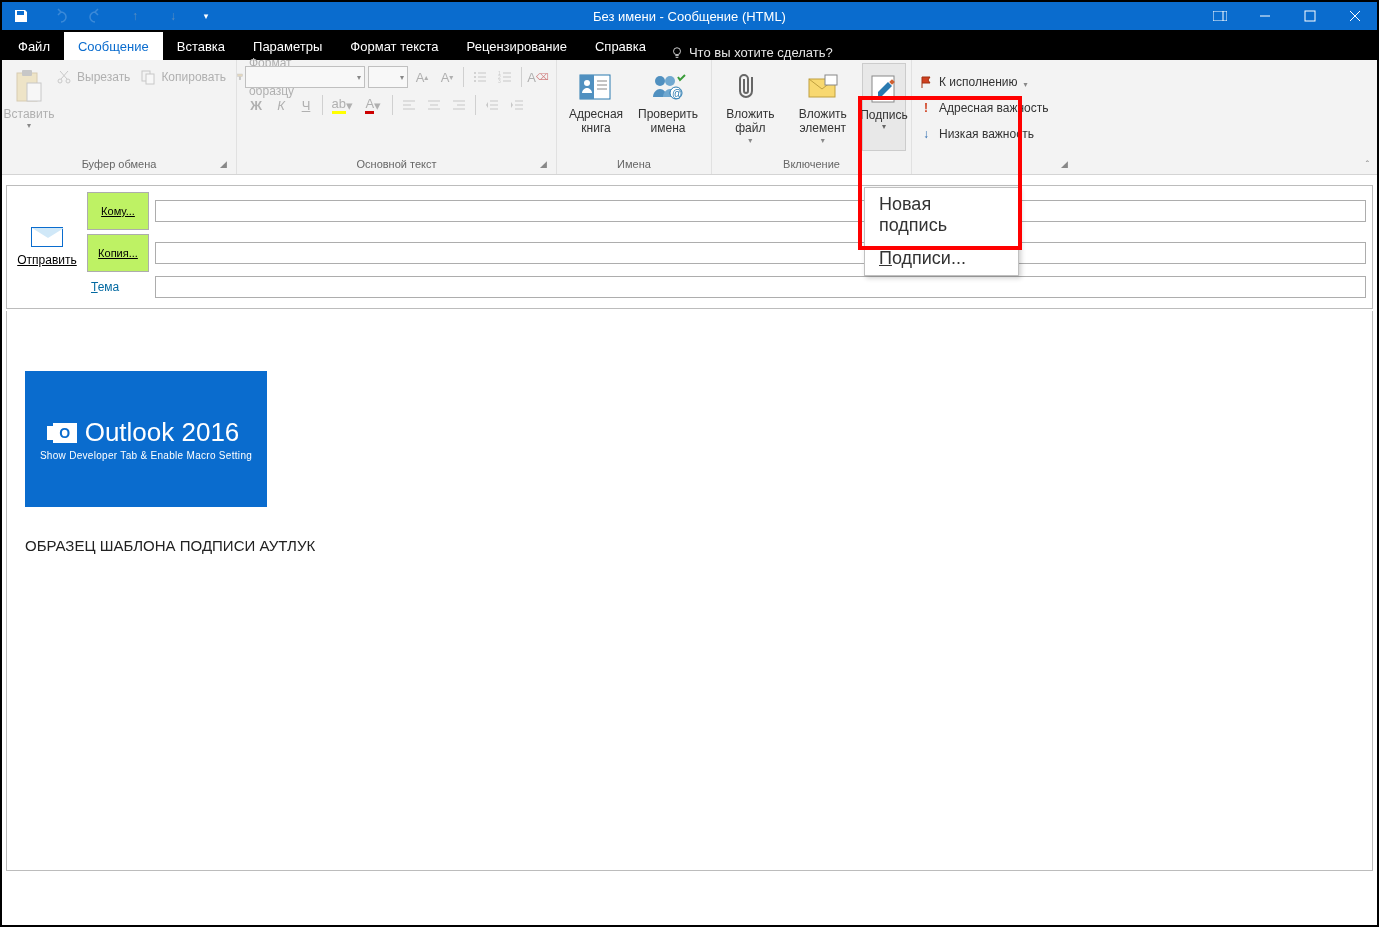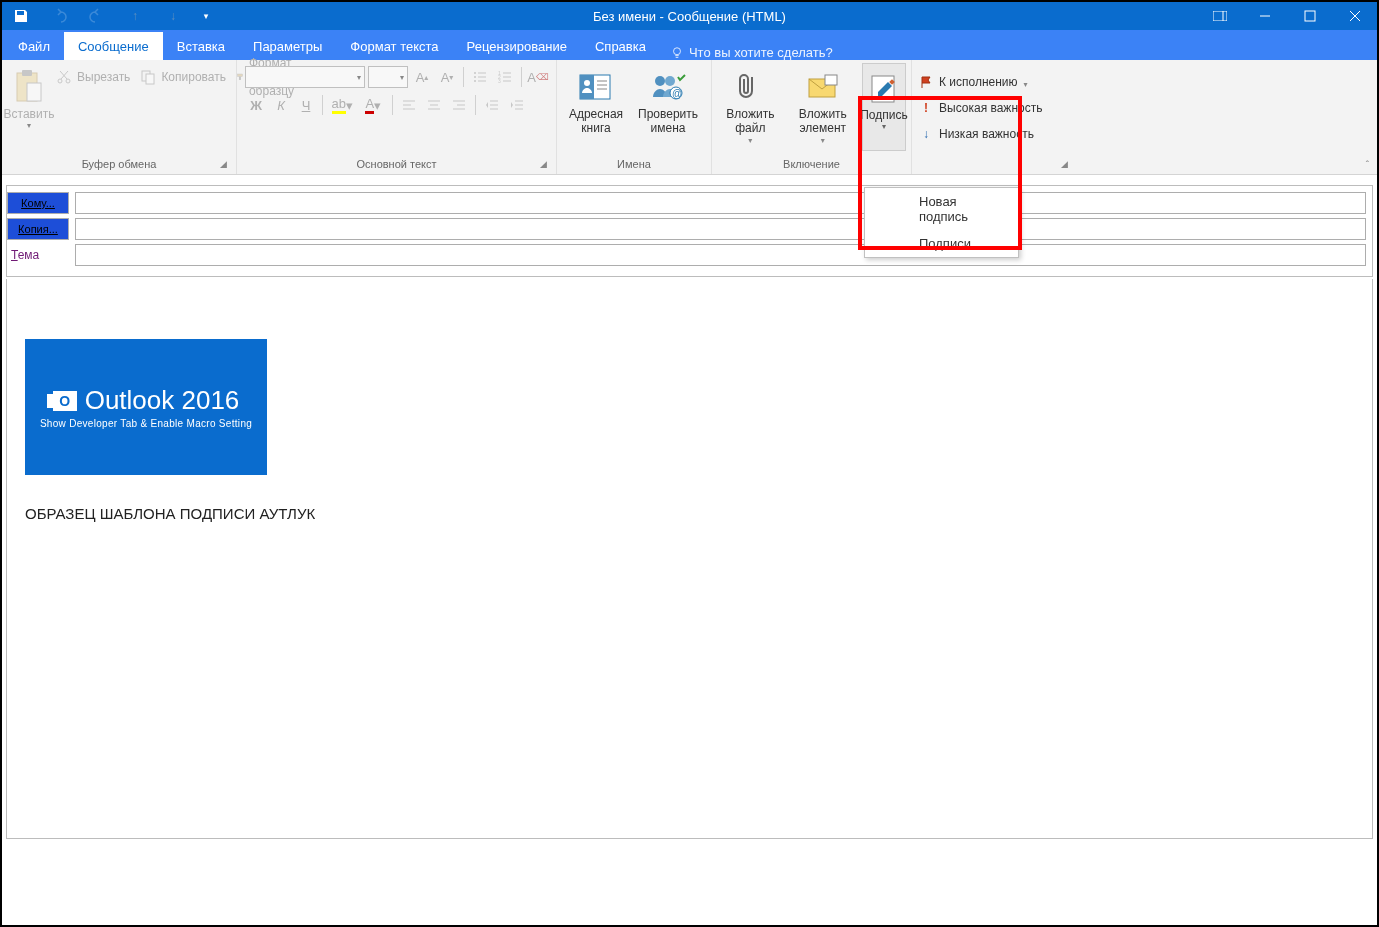--- a/index.html
+++ b/index.html
@@ -5,21 +5,21 @@
 * { box-sizing: border-box; margin: 0; padding: 0; font-family: "Segoe UI", Arial, sans-serif; }
 body { background: #fff; width: 1379px; height: 927px; overflow: hidden; border: 2px solid #000; position: relative; }
 .titlebar { background: #0a6cce; height: 28px; display: flex; align-items: center; color: #fff; font-size: 12px; position: relative; }
 .qat { display: flex; align-items: center; padding-left: 10px; gap: 20px; }
 .qat-item { width: 18px; height: 18px; display: flex; align-items: center; justify-content: center; cursor: pointer; color: #fff; }
 .qat-item.disabled { opacity: .5; }
 .qat-dropdown { width: 8px; font-size: 9px; }
 .title-text { position: absolute; left: 50%; transform: translateX(-50%); font-size: 13px; }
 .win-controls { margin-left: auto; display: flex; }
 .win-btn { width: 45px; height: 28px; display: flex; align-items: center; justify-content: center; cursor: pointer; }
-.tabbar { background: #3b82f6; height: 30px; display: flex; align-items: flex-end; color: #fff; font-size: 13px; padding-left: 2px; }
+.tabbar { background: #000000; height: 30px; display: flex; align-items: flex-end; color: #fff; font-size: 13px; padding-left: 2px; }
 .tab { padding: 6px 14px; height: 28px; cursor: pointer; display: flex; align-items: center; }
 .tab.file { }
 .tab.active { background: #fff; color: #0a6cce; }
 .tell-me { display: flex; align-items: center; gap: 5px; padding: 0 10px; opacity: .9; }
 .lightbulb { width: 14px; height: 14px; }
 .ribbon { background: #f3f3f3; border-bottom: 1px solid #d4d4d4; height: 115px; display: flex; position: relative; }
 .rgroup { border-right: 1px solid #e1e1e1; display: flex; flex-direction: column; justify-content: space-between; position: relative; }
 .rgroup-content { flex: 1; display: flex; align-items: flex-start; padding: 3px 5px; }
 .rgroup-label { font-size: 11px; color: #666; text-align: center; padding: 1px 0 4px; position: relative; }
 .launcher { position: absolute; right: 4px; bottom: 3px; width: 12px; height: 12px; font-size: 9px; color: #888; cursor: pointer; }
@@ -36,31 +36,31 @@
 .combo-arrow { position: absolute; right: 3px; font-size: 8px; color: #888; }
 .icon-btn { width: 22px; height: 22px; display: flex; align-items: center; justify-content: center; cursor: pointer; color: #888; font-size: 13px; }
 .icon-btn.wide { width: 28px; }
 .bold-u { text-decoration: underline; }
 .sep { width: 1px; height: 20px; background: #d0d0d0; margin: 0 2px; }
 .tags-col { display: flex; flex-direction: column; padding: 2px 0; }
 .tag-item { display: flex; align-items: flex-end; gap: 6px; padding: 3px 5px; font-size: 12px; color: #333; cursor: pointer; height: 26px; }
 .collapse-btn { position: absolute; right: 8px; bottom: 3px; font-size: 10px; color: #888; cursor: pointer; }
 .signature-btn { background: #e8e8e8; border: 1px solid #ccc; height: 88px; }
 .annotation-box { position: absolute; border: 4px solid #f00; pointer-events: none; z-index: 50; }
-.dropdown-menu { position: absolute; background: #fff; border: 1px solid #c0c0c0; box-shadow: 2px 2px 5px rgba(0,0,0,.2); z-index: 40; font-size: 13px; padding-left: 40px; }
+.dropdown-menu { position: absolute; background: #fff; border: 1px solid #c0c0c0; box-shadow: 2px 2px 5px rgba(0,0,0,.2); z-index: 40; font-size: 18px; }
 .menu-item { padding: 6px 20px 6px 14px; cursor: pointer; color: #333; }
 .compose { display: flex; border: 1px solid #bcbcbc; margin: 10px 4px 2px 4px; background: #fff; }
 .send-col { width: 80px; border-right: none; display: flex; flex-direction: column; align-items: center; justify-content: center; padding: 8px 4px; }
 .send-btn { width: 72px; height: 60px; display: flex; flex-direction: column; align-items: center; justify-content: center; cursor: pointer; font-size: 12px; gap: 6px; }
 .send-btn .env { width: 32px; height: 20px; border: 1px solid #0a6cce; position: relative; background: #fff; }
 .send-btn .env::before { content:''; position:absolute; left:0; right:0; top:0; border-left:16px solid transparent; border-right:16px solid transparent; border-top:10px solid #d0e8f8; }
 .fields-col { flex: 1; padding: 6px 6px 6px 0; }
 .field-row { display: flex; align-items: center; margin-bottom: 4px; gap: 6px; }
-.field-btn { width: 62px; height: 22px; border: 1px solid #adadad; background: #1d4ed8; font-size: 11px; cursor: pointer; text-align: center; display: flex; align-items: center; justify-content: center; padding: 0 4px; white-space: nowrap; overflow: hidden; }
-.field-label { width: 62px; font-size: 12px; color: #701a75; text-align: left; padding-left: 4px; }
+.field-btn { width: 62px; height: 38px; border: 1px solid #adadad; background: #bef264; font-size: 11px; cursor: pointer; text-align: center; display: flex; align-items: center; justify-content: center; padding: 0 4px; white-space: nowrap; overflow: hidden; }
+.field-label { width: 62px; font-size: 12px; color: #0369a1; text-align: left; padding-left: 4px; }
 .field-input { flex: 1; height: 22px; border: 1px solid #adadad; background: #fff; padding: 0 4px; font-size: 12px; }
 .body-area { margin: 0 4px 4px 4px; border: 1px solid #bcbcbc; border-top: none; height: 560px; background: #fff; padding: 60px 18px 18px; overflow: auto; }
 .sig-banner { width: 242px; height: 136px; background: #0a6cce; color: #fff; display: flex; flex-direction: column; align-items: center; justify-content: center; }
 .sig-banner .row1 { display: flex; align-items: center; gap: 8px; font-size: 26px; font-weight: 300; }
 .sig-banner .row2 { font-size: 10px; margin-top: 2px; letter-spacing: .3px; }
 .o-icon { width: 24px; height: 20px; background: #fff; color: #0a6cce; font-size: 14px; font-weight: bold; display: flex; align-items: center; justify-content: center; position: relative; }
 .o-icon::before { content:''; position:absolute; left:-6px; top:3px; bottom:3px; width:6px; background:#fff; }
 .sig-text { margin-top: 30px; font-size: 15px; color: #222; }
 svg { display: block; }
 </style>
@@ -341,21 +341,21 @@
       <div class="tags-col">
         <div class="tag-item">
           <svg width="14" height="14" viewBox="0 0 14 14">
               <path d="M3 2v11M3 2h8l-2 3 2 3H3" fill="#d04020" stroke="#a03010"></path>
             </svg>
           <span>К исполнению</span>
             <span style="font-size:8px;color:#888">▾</span>
         </div>
         <div class="tag-item">
           <span style="color:#d04020;font-weight:bold;width:14px;text-align:center">!</span>
-          <span>Высокая важность</span>
+          <span>Адресная важность</span>
         </div>
         <div class="tag-item">
           <span style="color:#2a6ab0;font-weight:bold;width:14px;text-align:center">↓</span>
           <span>Низкая важность</span>
         </div>
       </div>
     </div>
     <div class="rgroup-label">&nbsp;</div>
     <span class="launcher">◢</span>
   </div>
@@ -364,20 +364,26 @@
 </div>
 
 <div class="dropdown-menu" style="left:862px; top:185px; width:155px">
   <div class="menu-item">Новая подпись</div>
   <div class="menu-item"><span style="text-decoration:underline">П</span>одписи...</div>
 </div>
 
 <div class="annotation-box" style="left:856px; top:94px; width:164px; height:154px"></div>
 
 <div class="compose">
+  <div class="send-col">
+    <div class="send-btn">
+      <div class="env"></div>
+      <span style="text-decoration:underline">Отправить</span>
+    </div>
+  </div>
   <div class="fields-col">
     <div class="field-row">
       <button class="field-btn">
           <span style="text-decoration:underline">Кому...</span>
         </button>
       <input class="field-input" style="">
     </div>
     <div class="field-row">
       <button class="field-btn">
           <span style="text-decoration:underline">Копия...</span>

